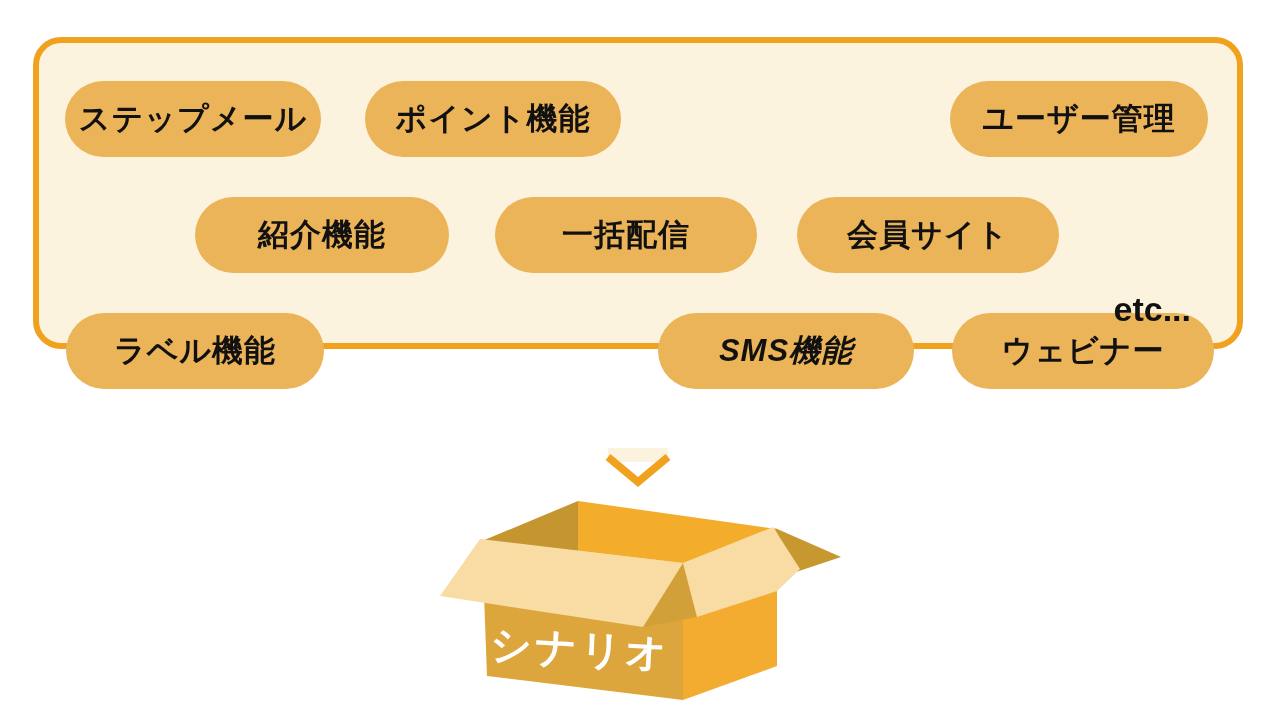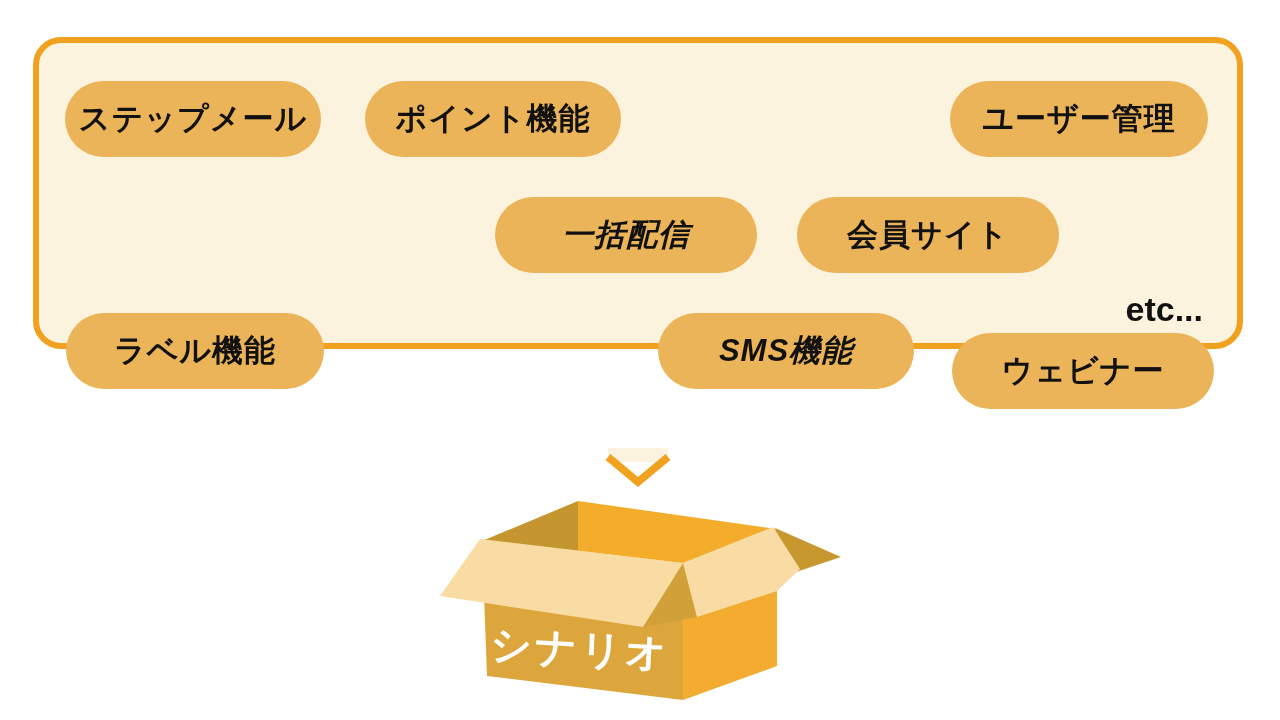--- a/index.html
+++ b/index.html
@@ -31,31 +31,31 @@
     white-space: nowrap;
   }
 
   
   .p-1-1 { left: 26px;  top: 38px;  width: 256px; }
   .p-1-2 { left: 326px; top: 38px;  width: 256px; }
   .p-1-3 { left: 621px; top: 38px;  width: 252px; }
   .p-1-4 { left: 911px; top: 38px;  width: 258px; }
   
   .p-2-1 { left: 156px; top: 154px; width: 254px; }
-  .p-2-2 { left: 456px; top: 154px; width: 262px; font-style: italic; }
+  .p-2-2 { left: 456px; top: 154px; width: 262px; }
   .p-2-3 { left: 758px; top: 154px; width: 262px; }
   
   .p-3-1 { left: 27px;  top: 270px; width: 258px; }
   .p-3-2 { left: 331px; top: 270px; width: 262px; }
   .p-3-3 { left: 619px; top: 270px; width: 256px; font-style: italic; }
-  .p-3-4 { left: 913px; top: 270px; width: 262px; margin-top: 20px; }
+  .p-3-4 { left: 913px; top: 270px; width: 262px; }
 
   .etc {
     position: absolute;
-    right: 34px;
+    right: 46px;
     bottom: 14px;
     font-size: 34px;
     font-weight: 700;
     color: #111111;
   }
 
   .tail-svg {
     position: absolute;
     left: 578px; top: 440px;
     width: 120px; height: 55px;
@@ -78,20 +78,21 @@
 </style>
 </head>
 <body>
 
 <div class="bubble">
 
   <div class="pill p-1-1">ステップメール</div>
   <div class="pill p-1-2">ポイント機能</div>
   <div class="pill p-1-4">ユーザー管理</div>
 
+  <div class="pill p-2-1">紹介機能</div>
   <div class="pill p-2-2">一括配信</div>
   <div class="pill p-3-1">ラベル機能</div>
 
   <div class="pill p-2-3">会員サイト</div>
   <div class="pill p-3-3">SMS機能</div>
   <div class="pill p-3-4">ウェビナー</div>
 
   <div class="etc">etc...</div>
 </div>
 

